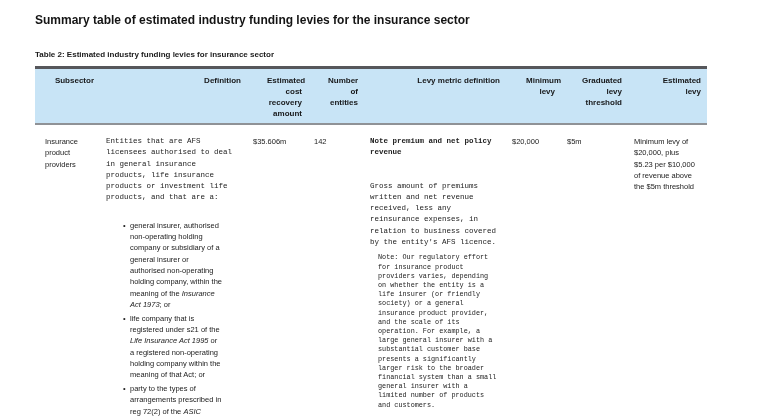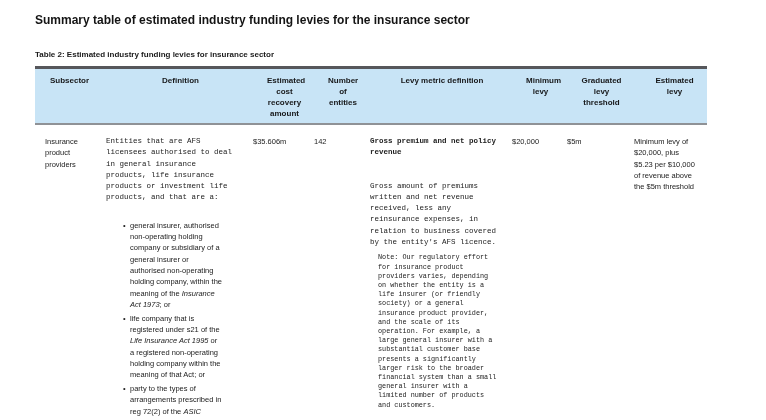--- a/index.html
+++ b/index.html
@@ -27,21 +27,21 @@
   }
   table.levies-table{
     position:absolute;left:35px;top:66px;width:672px;
     border-collapse:collapse;table-layout:fixed;
   }
   .levies-table th{
     background:var(--header-bg);
     border-top:3px solid var(--border-dark);
     border-bottom:2px solid var(--header-underline);
     font-size:8px;line-height:11px;font-weight:bold;
-    text-align:center;vertical-align:top;
+    text-align:right;vertical-align:top;
     padding:6px 6px 4px 20px;color:#17181a;
   }
   .levies-table td{
     vertical-align:top;
     font-size:7.5px;line-height:11.3px;
     padding:11px 8px 5px 6px;
     border-bottom:3px double var(--bottom-border);
     color:var(--text);
   }
   .levies-table th:first-child,
@@ -97,21 +97,21 @@
           <p class="para">Entities that are AFS licensees authorised to deal in general insurance products, life insurance products or investment life products, and that are a:</p>
           <ul class="bullets">
             <li class="bullet"><span>general insurer, authorised non-operating holding company or subsidiary of a general insurer or authorised non-operating holding company, within the meaning of the </span><span class="italic">Insurance Act 1973</span><span>; or</span></li>
             <li class="bullet"><span>life company that is registered under s21 of the </span><span class="italic">Life Insurance Act 1995</span><span> or a registered non-operating holding company within the meaning of that Act; or</span></li>
             <li class="bullet"><span>party to the types of arrangements prescribed in reg 72(2) of the </span><span class="italic">ASIC Supervisory Cost Recovery Regulations 2017</span><span>.</span></li>
           </ul>
         </td>
         <td>$35.606m</td>
         <td>142</td>
         <td>
-          <p class="para bold">Gross premium and net policy revenue</p>
+          <p class="para bold">Note premium and net policy revenue</p>
           <p class="para desc">Gross amount of premiums written and net revenue received, less any reinsurance expenses, in relation to business covered by the entity's AFS licence.</p>
           <p class="para note">Note: Our regulatory effort for insurance product providers varies, depending on whether the entity is a life insurer (or friendly society) or a general insurance product provider, and the scale of its operation. For example, a large general insurer with a substantial customer base presents a significantly larger risk to the broader financial system than a small general insurer with a limited number of products and customers.</p>
         </td>
         <td>$20,000</td>
         <td>$5m</td>
         <td>Minimum levy of $20,000, plus $5.23 per $10,000 of revenue above the $5m threshold</td>
       </tr>
     </tbody>
   </table>
 

